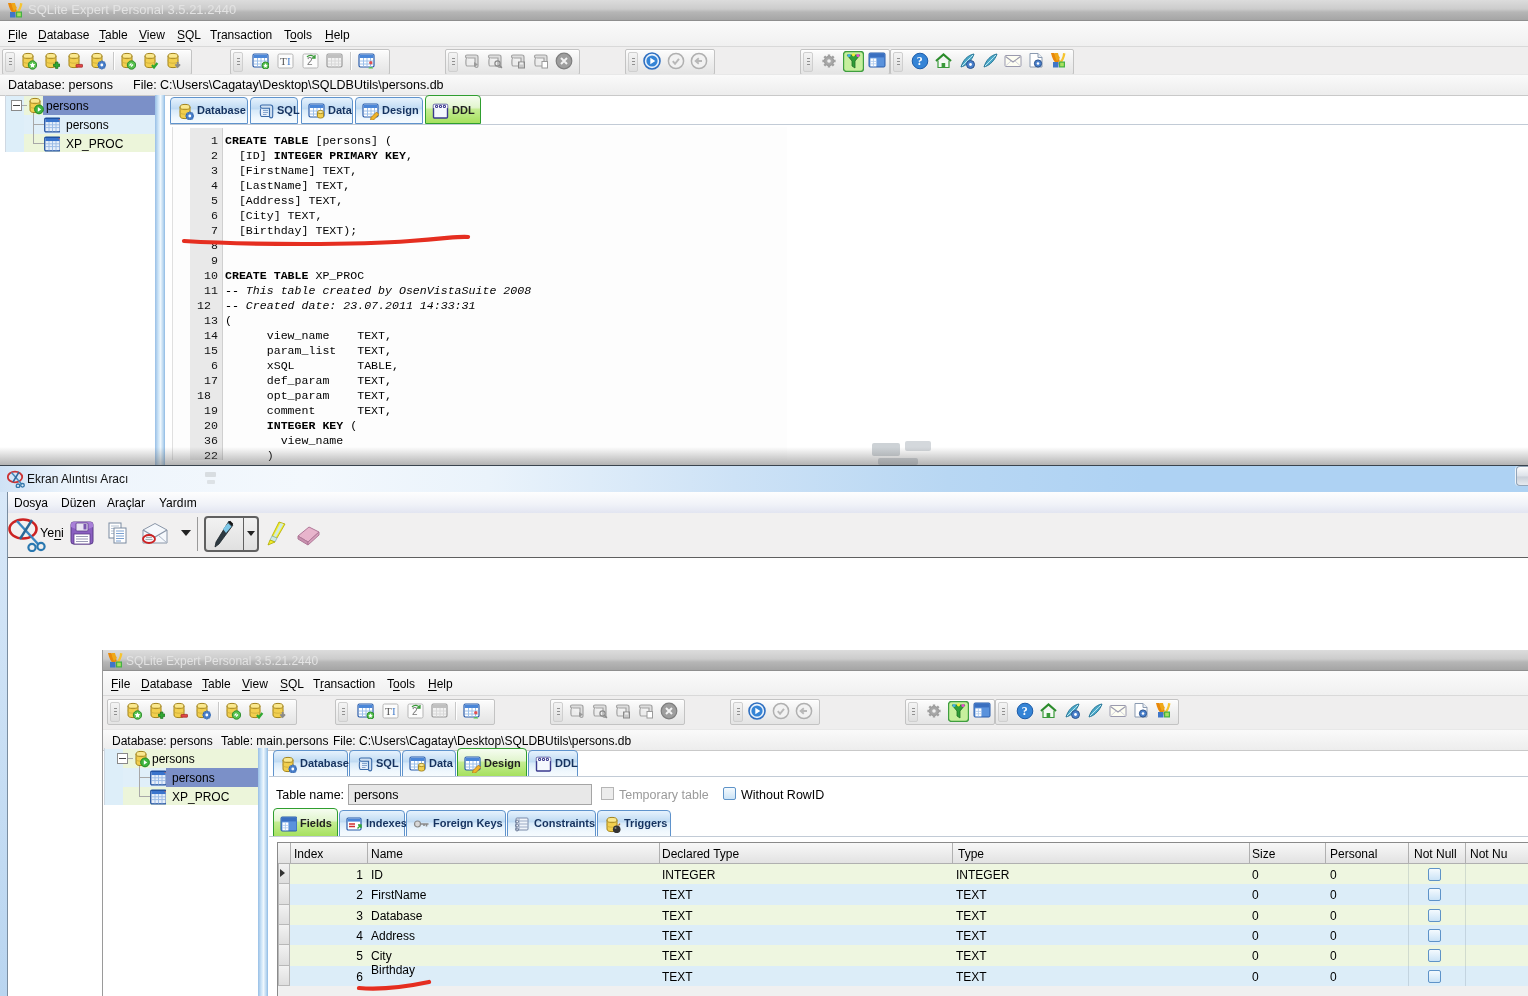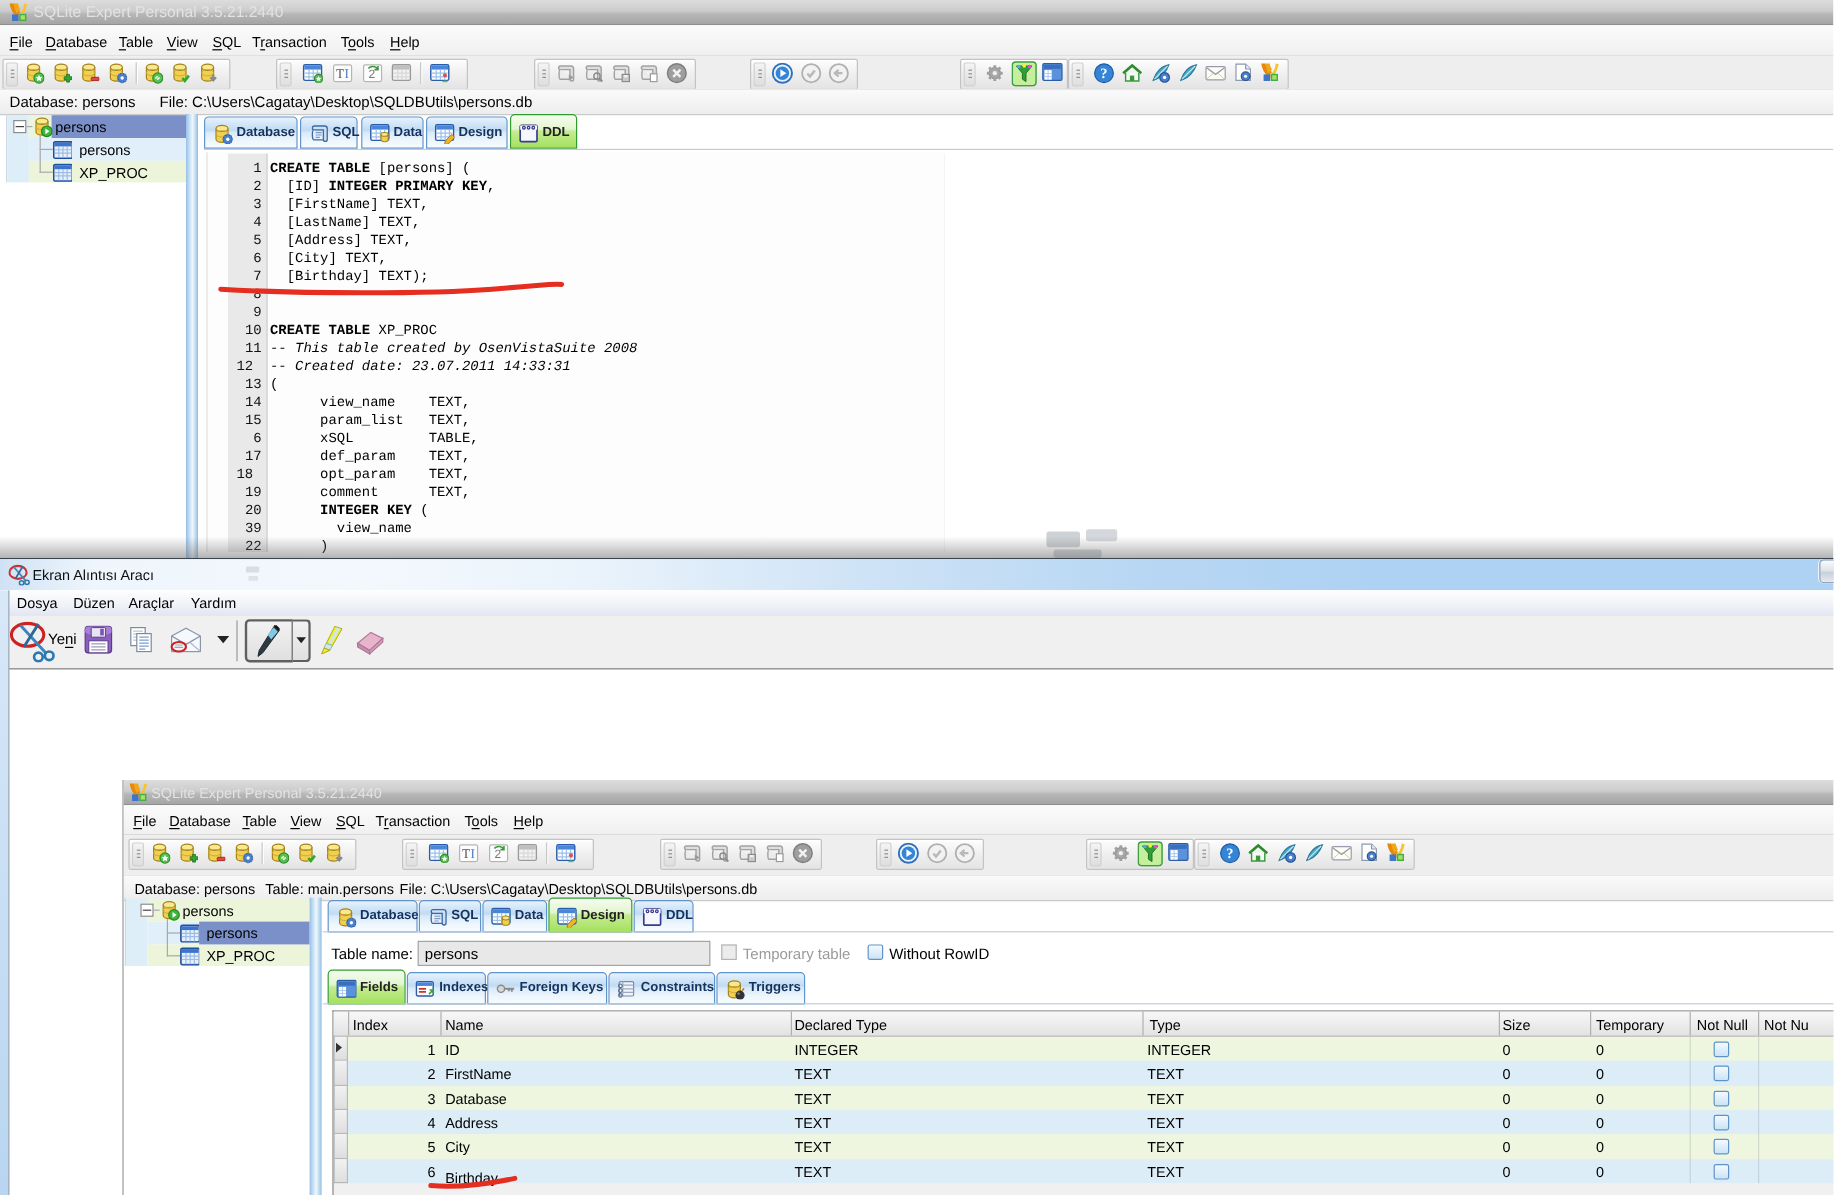--- a/index.html
+++ b/index.html
@@ -370,21 +370,21 @@
 <span class="c" style="left:190px;top:358px;width:28px;text-align:right;color:#111">6</span>
 <span class="c" style="left:225px;top:358px">      xSQL         TABLE,</span>
 <span class="c" style="left:190px;top:373px;width:28px;text-align:right;color:#111">17</span>
 <span class="c" style="left:225px;top:373px">      def_param    TEXT,</span>
 <span class="c" style="left:190px;top:388px;width:28px;text-align:center;color:#111">18</span>
 <span class="c" style="left:225px;top:388px">      opt_param    TEXT,</span>
 <span class="c" style="left:190px;top:403px;width:28px;text-align:right;color:#111">19</span>
 <span class="c" style="left:225px;top:403px">      comment      TEXT,</span>
 <span class="c" style="left:190px;top:418px;width:28px;text-align:right;color:#111">20</span>
 <span class="c" style="left:225px;top:418px">      <b>INTEGER KEY</b> (</span>
-<span class="c" style="left:190px;top:433px;width:28px;text-align:right;color:#111">39</span>
+<span class="c" style="left:190px;top:433px;width:28px;text-align:right;color:#111">36</span>
 <span class="c" style="left:225px;top:433px">        view_name</span>
 <span class="c" style="left:190px;top:448px;width:28px;text-align:right;color:#111">22</span>
 <span class="c" style="left:225px;top:448px">      )</span>
 <svg class="a" style="left:180px;top:234px" width="292" height="14" viewBox="0 0 292 14">
       <path d="M4 7 C 70 11, 180 11, 230 7 S 282 2, 288 3" stroke="#e52e20" stroke-width="4.2" fill="none" stroke-linecap="round"></path>
     </svg>
 <div class="a" style="left:872px;top:443px;width:28px;height:13px;background:#cdd2d6;border-radius:2px"></div>
 <div class="a" style="left:905px;top:441px;width:26px;height:10px;background:#d4d8dc;border-radius:2px"></div>
 <div class="a" style="left:878px;top:458px;width:40px;height:7px;background:#d0d4d8;border-radius:2px"></div>
 <div class="a" style="left:0;top:447px;width:1528px;height:18px;background:linear-gradient(rgba(130,130,130,0),rgba(105,105,105,.5))"></div>
@@ -838,21 +838,21 @@
       <span class="lbl" style="top:6px">Triggers</span>
     </div>
 <div class="a" style="left:166px;top:186px;width:1260px;height:1px;background:#c2cbd6"></div>
 <div class="a" style="left:174px;top:192px;width:1252px;height:154px;border:1px solid #8a8a8a;border-right:none;border-bottom:none;background:#f0f0f0;box-sizing:border-box"></div>
 <div class="a" style="left:175px;top:193px;width:1251px;height:20px;background:linear-gradient(#f8f8f8,#e2e2e2);border-bottom:1px solid #b0b0b0"></div>
 <span class="t" style="left:191px;top:197px">Index</span>
 <span class="t" style="left:268px;top:197px">Name</span>
 <span class="t" style="left:559px;top:197px">Declared Type</span>
 <span class="t" style="left:855px;top:197px">Type</span>
 <span class="t" style="left:1149px;top:197px">Size</span>
-<span class="t" style="left:1227px;top:197px">Temporary</span>
+<span class="t" style="left:1227px;top:197px">Personal</span>
 <span class="t" style="left:1311px;top:197px">Not Null</span>
 <span class="t" style="left:1367px;top:197px">Not Nu</span>
 <div class="a" style="left:187px;top:193px;width:1px;height:20px;background:#b0b0b0"></div>
 <div class="a" style="left:264px;top:193px;width:1px;height:20px;background:#b0b0b0"></div>
 <div class="a" style="left:556px;top:193px;width:1px;height:20px;background:#b0b0b0"></div>
 <div class="a" style="left:849px;top:193px;width:1px;height:20px;background:#b0b0b0"></div>
 <div class="a" style="left:1146px;top:193px;width:1px;height:20px;background:#b0b0b0"></div>
 <div class="a" style="left:1222px;top:193px;width:1px;height:20px;background:#b0b0b0"></div>
 <div class="a" style="left:1305px;top:193px;width:1px;height:20px;background:#b0b0b0"></div>
 <div class="a" style="left:1362px;top:193px;width:1px;height:20px;background:#b0b0b0"></div>
@@ -897,21 +897,21 @@
 <span class="t" style="left:230px;top:298.5px;width:30px;text-align:right;display:inline-block">5</span>
 <span class="t" style="left:268px;top:298.5px">City</span>
 <span class="t" style="left:559px;top:298.5px">TEXT</span>
 <span class="t" style="left:853px;top:298.5px">TEXT</span>
 <span class="t" style="left:1149px;top:298.5px">0</span>
 <span class="t" style="left:1227px;top:298.5px">0</span>
 <div class="cb" style="left:1325px;top:299px"></div>
 <div class="a" style="left:187px;top:316px;width:1239px;height:20px;background:#dcedf8"></div>
 <div class="a" style="left:175px;top:316px;width:12px;height:20px;background:linear-gradient(#f2f2f2,#dedede);border:1px solid #b8b8b8;border-top:none;box-sizing:border-box"></div>
 <span class="t" style="left:230px;top:319.5px;width:30px;text-align:right;display:inline-block">6</span>
-<span class="t" style="left:268px;top:325px">Birthday</span>
+<span class="t" style="left:268px;top:313px">Birthday</span>
 <span class="t" style="left:559px;top:319.5px">TEXT</span>
 <span class="t" style="left:853px;top:319.5px">TEXT</span>
 <span class="t" style="left:1149px;top:319.5px">0</span>
 <span class="t" style="left:1227px;top:319.5px">0</span>
 <div class="cb" style="left:1325px;top:320px"></div>
 <div class="a" style="left:1305px;top:214px;width:1px;height:122px;background:rgba(120,140,150,.25)"></div>
 <div class="a" style="left:1362px;top:214px;width:1px;height:122px;background:rgba(120,140,150,.25)"></div>
 <span class="a" style="left:177px;top:219px;width:0;height:0;border-top:4.5px solid transparent;border-bottom:4.5px solid transparent;border-left:5.5px solid #333"></span>
 <svg class="a" style="left:252px;top:329px" width="78" height="13" viewBox="0 0 78 13">
       <path d="M4 9 C 28 11, 55 7, 74 3" stroke="#e52e20" stroke-width="4.2" fill="none" stroke-linecap="round"></path>

